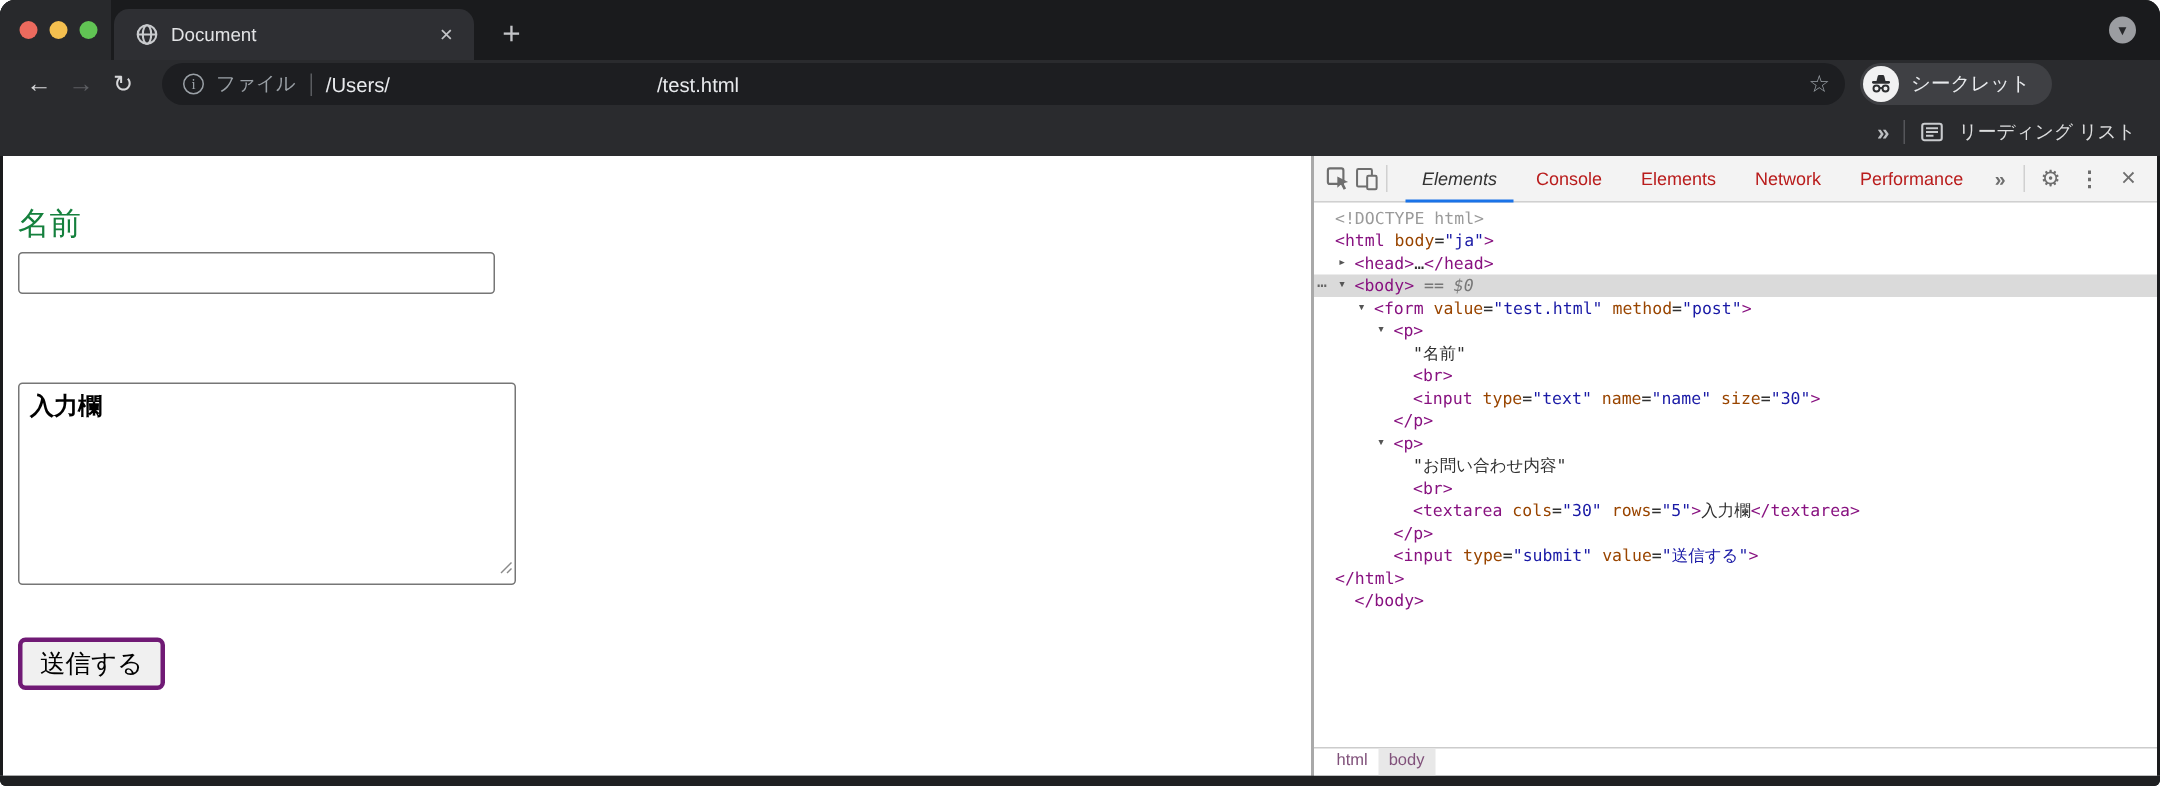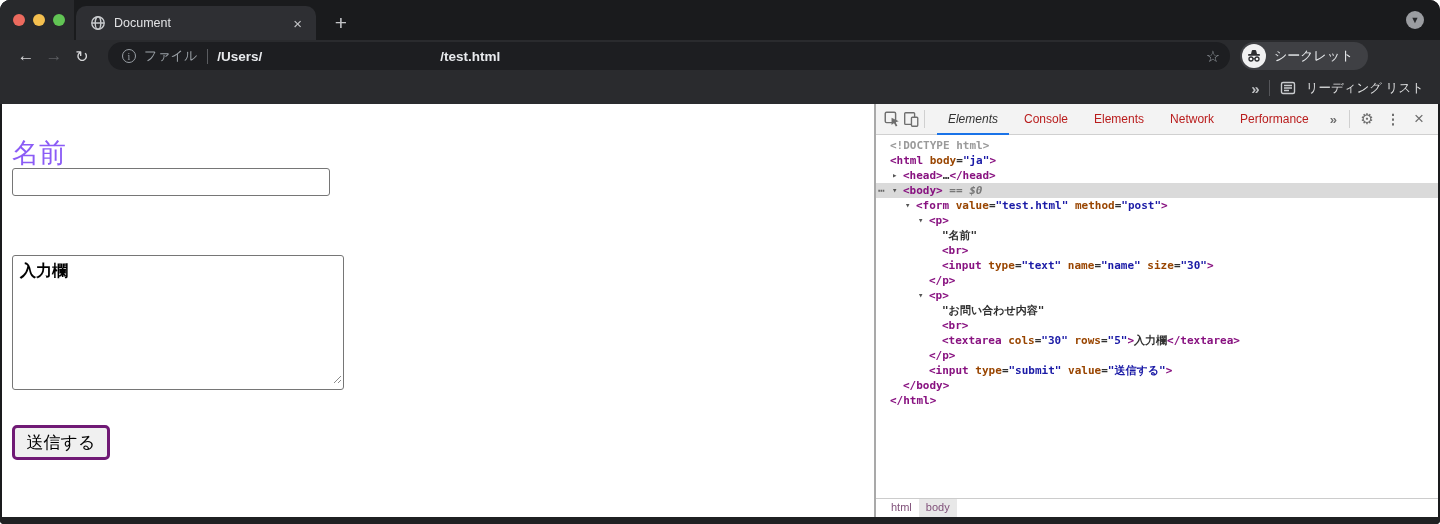--- a/index.html
+++ b/index.html
@@ -28,56 +28,56 @@
   .navbtn.fwd  { color:#5c5e62; }
   .navbtn.reload { color:#d6d7d9; font-size:16px; }
   .omnibox {
     margin-left:12px; width:1122px; height:28px; background:#1d1e21;
     border-radius:14px; display:flex; align-items:center; padding:0 12px 0 14px; position:relative;
   }
   .info-icon { width:14px; height:14px; border:1.4px solid #9aa0a6; border-radius:50%; color:#9aa0a6;
     font-family:"Liberation Serif", serif; font-size:10px; display:flex; align-items:center; justify-content:center; flex:0 0 auto; }
   .omni-file { color:#9aa0a6; font-size:13px; margin-left:8px; }
   .omni-sep { width:1px; height:15px; background:#5a5c60; margin:0 9px 0 10px; }
-  .omni-url { color:#e8eaed; font-size:13.5px; font-weight:bold;text-align:center; }
+  .omni-url { color:#e8eaed; font-size:13.5px; font-weight:normal;text-align:center; }
   .omni-gap { display:inline-block; width:178px; }
   .omni-star { position:absolute; right:10px; color:#9aa0a6; font-size:16px; }
   .incog-badge { margin-left:10px; height:28px; background:#3f4044; border-radius:14px; display:flex; align-items:center; padding:0 14px 0 2px; gap:8px; }
   .incog-circle { width:24px; height:24px; border-radius:50%; background:#f1f1f2; display:flex; align-items:center; justify-content:center; }
   .incog-label { color:#e8eaed; font-size:13px; white-space:nowrap; }
   
   .bookmarkbar { height:32px; background:#2a2b2e; display:flex; align-items:center; justify-content:flex-end; padding-right:16px; gap:10px; }
   .bm-overflow { color:#bdbfc2; font-size:15px; font-weight:bold; letter-spacing:-1px; }
   .bm-sep { width:1px; height:16px; background:#55565a; }
   .bm-label { color:#dcddde; font-size:12.5px; white-space:nowrap; }
   
   .main { display:flex; height:413px; background:#fff; border-left:2px solid #1a1b1d; border-right:2px solid #1a1b1d; }
   .page { width:872px; position:relative; background:#fff; color:#000; }
-  .page-label { position:absolute; left:10px; font-size:27px; color:#8b5cf6; }
+  .page-label { position:absolute; left:10px; font-size:21px; color:#15803d; }
   .fld-name { position:absolute; left:10px; top:64px; width:318px; height:28px; border:1px solid #767676; border-radius:3px; background:#fff; font-size:16px; padding:0 6px; }
   .fld-textarea { position:absolute; left:10px; top:151px; width:332px; height:135px; border:1px solid #767676; border-radius:3px; background:#fff; }
   .fld-textarea .ta-text { position:absolute; left:7px; top:5px; font-size:16px; font-weight:600; }
   .ta-resize { position:absolute; right:1px; bottom:1px; }
   .submit-btn { position:absolute; left:10px; top:321px; width:98px; height:35px; background:#f0f0f0; border:3px solid #701a75; border-radius:5px; font-size:17px; color:#000; display:flex; align-items:center; justify-content:center; font-family:"Liberation Sans",sans-serif; }
   .vdivider { width:2px; background:#a9a9a9; }
   
   .devtools { flex:1; background:#fff; display:flex; flex-direction:column; overflow:hidden; }
   .dt-toolbar { height:31px; background:#f3f3f3; border-bottom:1px solid #d0d0d0; display:flex; align-items:center; padding:0 6px; flex:0 0 auto; }
   .dt-iconbtn { width:26px; height:26px; display:flex; align-items:center; justify-content:center; }
   .dt-tb-sep { width:1px; height:18px; background:#d0d0d0; margin:0 4px; }
   .dt-tabs { display:flex; height:31px; margin-left:6px; }
   .dt-tab { padding:0 13px; font-size:12px; color:#b91c1c; display:flex; align-items:center; position:relative; }
   .dt-tab.active { color:#333;font-style:italic; }
   .dt-tab.active::after { content:""; position:absolute; left:2px; right:2px; bottom:0; height:2px; background:#1a73e8; }
   .dt-more { color:#6e6e6e; font-size:13px; padding:0 8px; font-weight:bold; }
   .dt-right { margin-left:auto; display:flex; align-items:center; }
   .dt-gear { color:#6e6e6e; font-size:15px; }
   .dt-dots { color:#6e6e6e; font-size:14px; font-weight:bold; }
   .dt-close { color:#6e6e6e; font-size:17px; }
-  .dt-tree { flex:1; padding-top:3px; font-family:"DejaVu Sans Mono", monospace; font-size:11px; overflow:hidden;font-weight:bold; }
+  .dt-tree { flex:1; padding-top:3px; font-family:"DejaVu Sans Mono", monospace; font-size:11px; overflow:hidden; }
   .row { height:15px; line-height:15px; position:relative; white-space:pre; }
   .row.selected { background:#dadada; }
   .row .gutter { position:absolute; left:2px; color:#666; letter-spacing:-1px; }
   .row .arrow { position:absolute; color:#555; font-size:9px; }
   .tok-tag { color:#881280; }
   .tok-attr { color:#994500; }
   .tok-val { color:#1a1aa6; }
   .tok-plain { color:#303030; }
   .tok-dim { color:#9a9a9a; }
   .tok-eq { color:#777; font-style:italic; }
@@ -215,22 +215,22 @@
           <div class="row" style="padding-left: 66px;"><span class="tok-plain">"名前"</span></div>
           <div class="row" style="padding-left: 66px;"><span class="tok-tag">&lt;br&gt;</span></div>
           <div class="row" style="padding-left: 66px;"><span class="tok-tag">&lt;input</span><span class="tok-attr"> type</span><span class="tok-plain">=</span><span class="tok-val">"text"</span><span class="tok-attr"> name</span><span class="tok-plain">=</span><span class="tok-val">"name"</span><span class="tok-attr"> size</span><span class="tok-plain">=</span><span class="tok-val">"30"</span><span class="tok-tag">&gt;</span></div>
           <div class="row" style="padding-left: 53px;"><span class="tok-tag">&lt;/p&gt;</span></div>
           <div class="row" style="padding-left: 53px;"><span class="arrow" style="left: 42px;">▾</span><span class="tok-tag">&lt;p&gt;</span></div>
           <div class="row" style="padding-left: 66px;"><span class="tok-plain">"お問い合わせ内容"</span></div>
           <div class="row" style="padding-left: 66px;"><span class="tok-tag">&lt;br&gt;</span></div>
           <div class="row" style="padding-left: 66px;"><span class="tok-tag">&lt;textarea</span><span class="tok-attr"> cols</span><span class="tok-plain">=</span><span class="tok-val">"30"</span><span class="tok-attr"> rows</span><span class="tok-plain">=</span><span class="tok-val">"5"</span><span class="tok-tag">&gt;</span><span class="tok-plain">入力欄</span><span class="tok-tag">&lt;/textarea&gt;</span></div>
           <div class="row" style="padding-left: 53px;"><span class="tok-tag">&lt;/p&gt;</span></div>
           <div class="row" style="padding-left: 53px;"><span class="tok-tag">&lt;input</span><span class="tok-attr"> type</span><span class="tok-plain">=</span><span class="tok-val">"submit"</span><span class="tok-attr"> value</span><span class="tok-plain">=</span><span class="tok-val">"送信する"</span><span class="tok-tag">&gt;</span></div>
+          <div class="row" style="padding-left: 14px;"><span class="tok-tag">&lt;/html&gt;</span></div>
           <div class="row" style="padding-left: 27px;"><span class="tok-tag">&lt;/body&gt;</span></div>
-          <div class="row" style="padding-left: 14px;"><span class="tok-tag">&lt;/html&gt;</span></div>
         </div>
       <div class="dt-bottom" id="dt-crumbs">
           <span class="crumb">html</span>
           <span class="crumb selected">body</span>
         </div>
     </div>
   </div>
 
   <div class="bottomframe"></div>
 </div>

